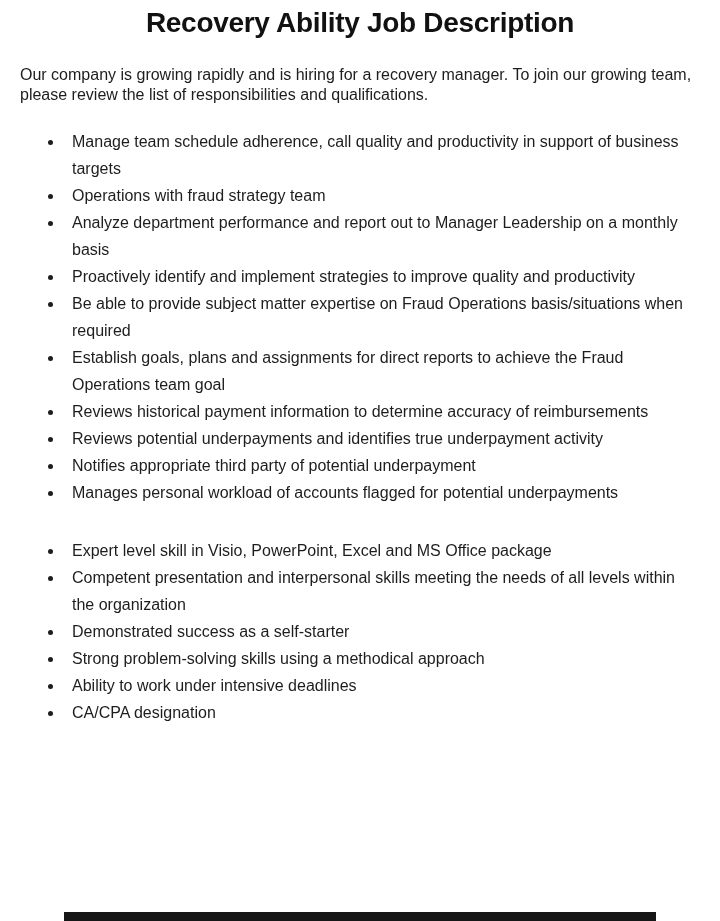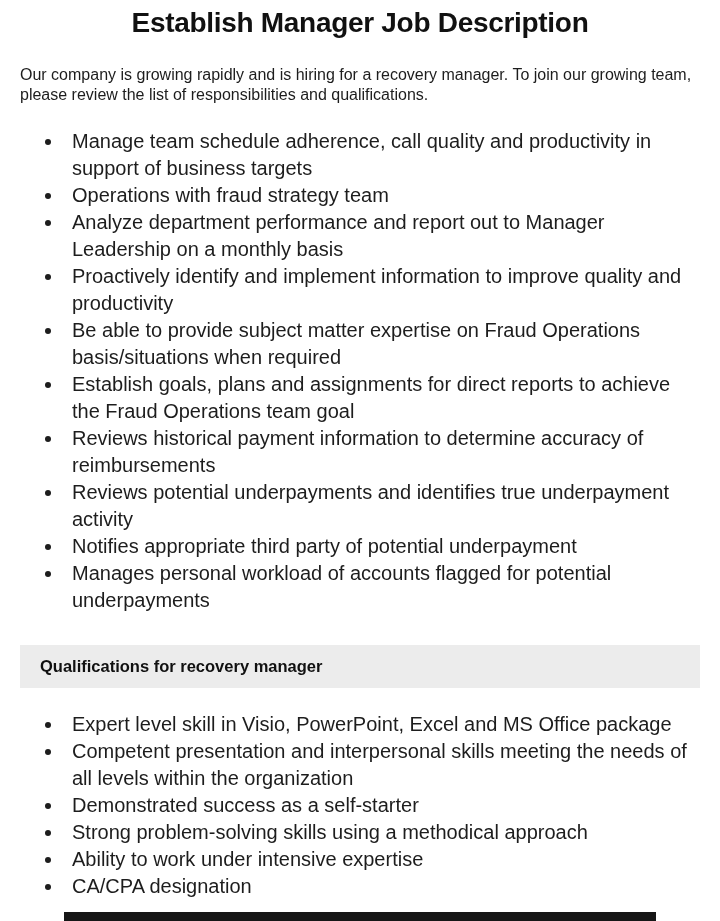--- a/index.html
+++ b/index.html
@@ -50,21 +50,21 @@
     color: #111111;
   }
 
   ul.bullet-list {
     list-style: disc outside;
     margin: 23px 0 31px 0;
     padding-left: 44px;
   }
 
   ul.bullet-list li {
-    font-size: 20px;
+    font-size: 16px;
     line-height: 27px;
     color: #1d1d1d;
     padding-left: 8px;
     margin: 0;
   }
 
   .footer-bar {
     position: absolute;
     bottom: 0;
     left: 50%;
@@ -72,46 +72,43 @@
     width: 592px;
     height: 9px;
     background: #161616;
   }
 </style>
 </head>
 <body>
 
 <div class="page">
 
-  <h1 class="page-title">Establish Manager Job Description</h1>
+  <h1 class="page-title">Recovery Ability Job Description</h1>
 
   <p class="intro">Our company is growing rapidly and is hiring for a recovery manager. To join our growing team, please review the list of responsibilities and qualifications.</p>
 
 
   <ul class="bullet-list">
     <li>Manage team schedule adherence, call quality and productivity in support of business targets</li>
     <li>Operations with fraud strategy team</li>
     <li>Analyze department performance and report out to Manager Leadership on a monthly basis</li>
-    <li>Proactively identify and implement information to improve quality and productivity</li>
+    <li>Proactively identify and implement strategies to improve quality and productivity</li>
     <li>Be able to provide subject matter expertise on Fraud Operations basis/situations when required</li>
     <li>Establish goals, plans and assignments for direct reports to achieve the Fraud Operations team goal</li>
     <li>Reviews historical payment information to determine accuracy of reimbursements</li>
     <li>Reviews potential underpayments and identifies true underpayment activity</li>
     <li>Notifies appropriate third party of potential underpayment</li>
     <li>Manages personal workload of accounts flagged for potential underpayments</li>
   </ul>
 
-  <div class="section-header">
-    <span>Qualifications for recovery manager</span>
-  </div>
 
   <ul class="bullet-list">
     <li>Expert level skill in Visio, PowerPoint, Excel and MS Office package</li>
     <li>Competent presentation and interpersonal skills meeting the needs of all levels within the organization</li>
     <li>Demonstrated success as a self-starter</li>
     <li>Strong problem-solving skills using a methodical approach</li>
-    <li>Ability to work under intensive expertise</li>
+    <li>Ability to work under intensive deadlines</li>
     <li>CA/CPA designation</li>
   </ul>
 
   <div class="footer-bar"></div>
 
 </div>
 
 </body></html>

